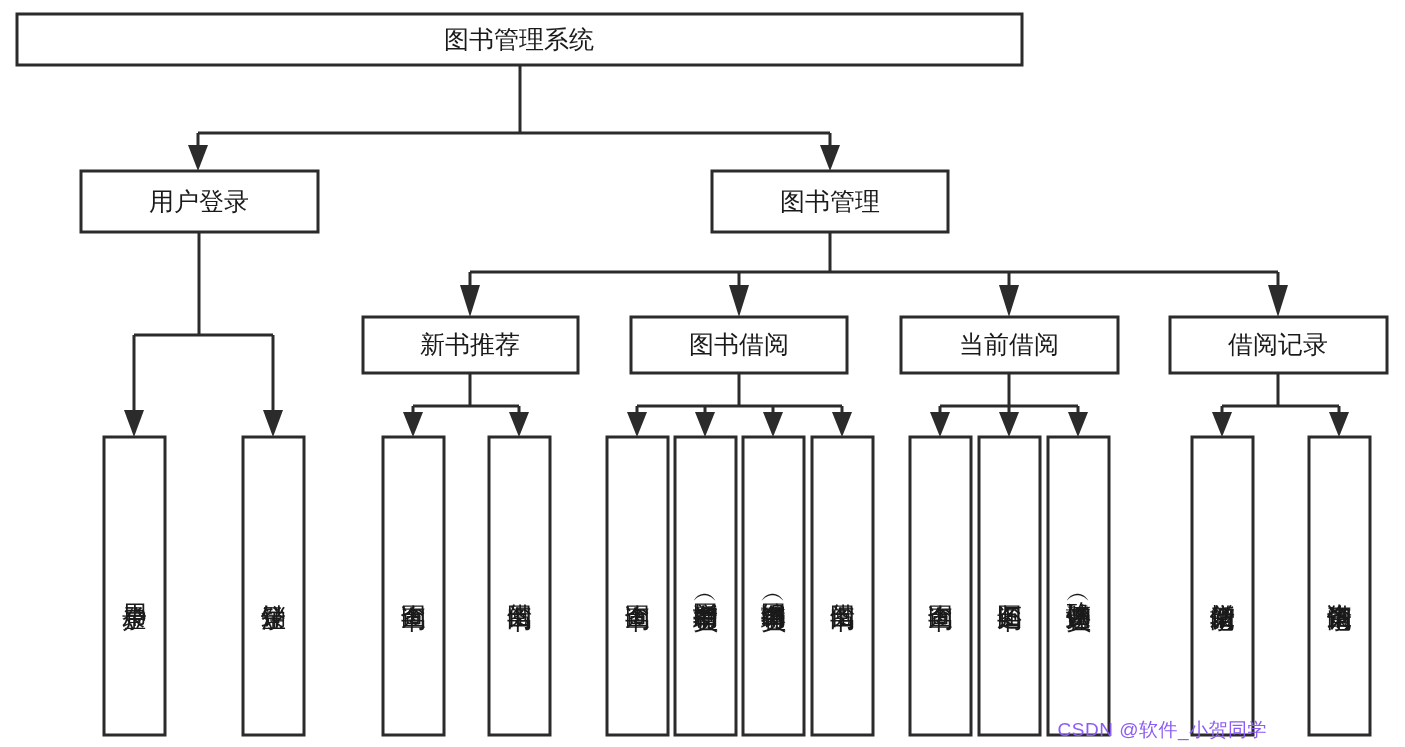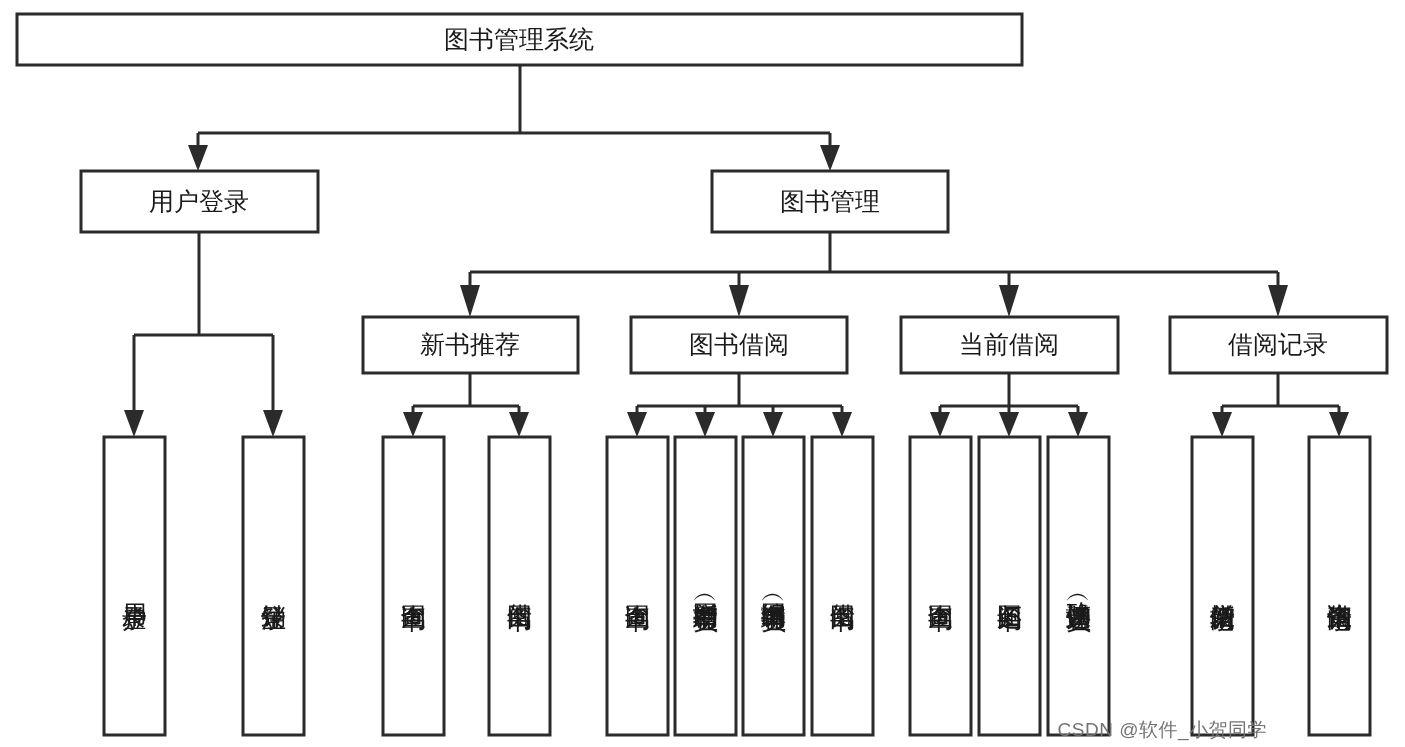--- a/index.html
+++ b/index.html
@@ -66,21 +66,21 @@
     text-orientation: upright;
     white-space: nowrap;
     letter-spacing: 1px;
   }
   .watermark {
     position: absolute;
     right: 8px;
     bottom: 4px;
     font-family: "Liberation Sans", "DejaVu Sans", sans-serif;
     font-size: 19px;
-    color: #737373;
+    color: #8b5cf6;
     white-space: nowrap;
     letter-spacing: 0.5px;
   }
 </style>
 </head>
 <body>
 
 <div id="diagram-root">
 
   <svg id="tree-svg" viewBox="0 0 1405 747" xmlns="http://www.w3.org/2000/svg">

